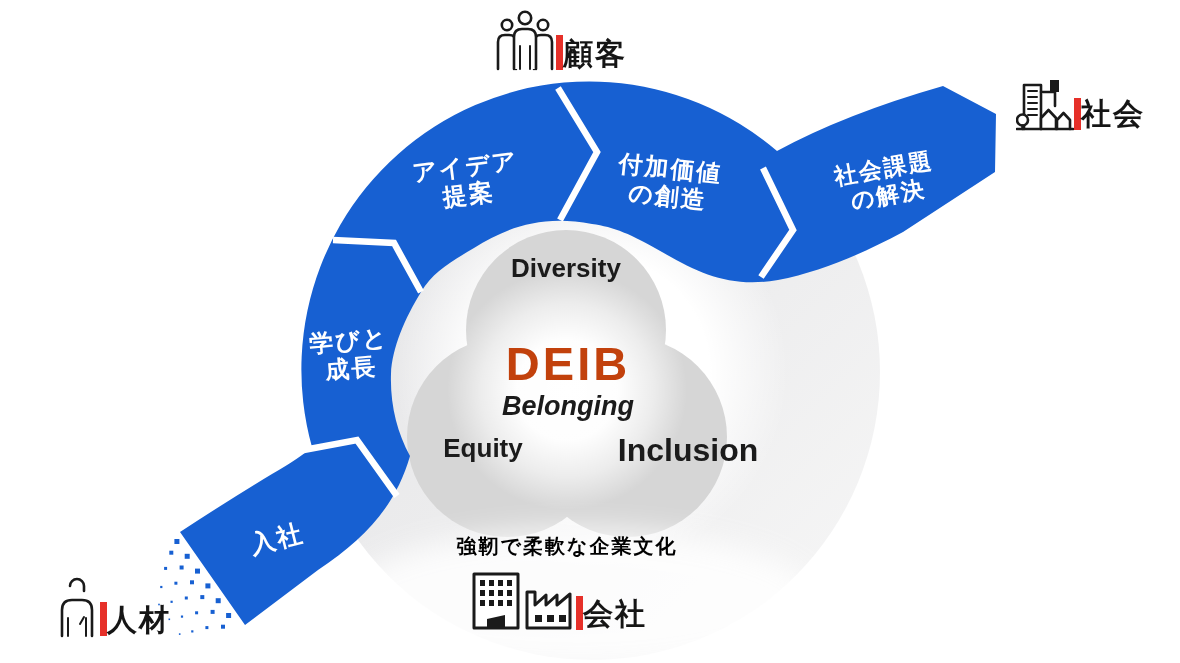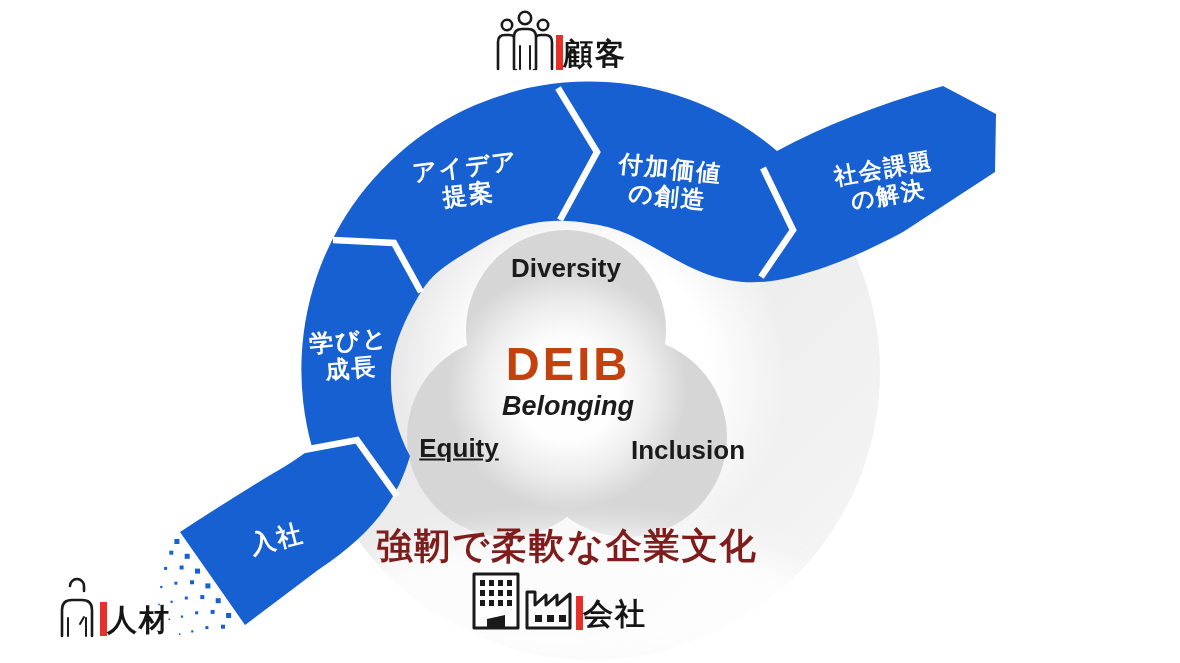--- a/index.html
+++ b/index.html
@@ -17,25 +17,25 @@
          white-space:nowrap;letter-spacing:2px;}
   .stage span{display:block;}
   #st-join  {left:277px;top:539px;font-size:25px;transform:translate(-50%,-50%) rotate(-14deg);}
   #st-learn {left:350px;top:355px;font-size:24px;transform:translate(-50%,-50%) rotate(-5deg);}
   #st-idea  {left:467px;top:181px;font-size:24px;transform:translate(-50%,-50%) rotate(-7deg);}
   #st-value {left:669px;top:183px;font-size:24px;transform:translate(-50%,-50%) rotate(6deg);}
   #st-social{left:886px;top:182px;font-size:23px;transform:translate(-50%,-50%) rotate(-10deg);}
   
   .ctext{position:absolute;transform:translate(-50%,-50%);color:#1b1b1b;font-weight:700;white-space:nowrap;}
   #t-div {left:566px;top:268px;font-size:26px;}
-  #t-eq  {left:459px;top:448px;font-size:26px;text-decoration:underline;}
-  #t-inc {left:688px;top:450px;font-size:26px;}
+  #t-eq  {left:483px;top:448px;font-size:26px;}
+  #t-inc {left:688px;top:450px;font-size:32px;}
   #t-deib{left:568px;top:363px;font-size:47px;letter-spacing:3px;color:#c2410c;}
   #t-bel {left:568px;top:406px;font-size:27px;font-style:italic;}
-  #t-cult{left:567px;top:546px;font-size:36px;letter-spacing:2px;color:#7f1d1d;}
+  #t-cult{left:567px;top:546px;font-size:20px;letter-spacing:2px;color:#000000;}
   
   .sh{position:absolute;display:flex;align-items:flex-end;gap:0;}
   .sh .vbar{width:7px;height:34px;background:var(--accent_red,#e63029);margin-bottom:2px;}
   .sh .shlabel{font-size:30px;font-weight:700;color:#151515;letter-spacing:2px;line-height:1;margin-bottom:3px;white-space:nowrap;}
   #sh-customer{left:494px;top:6px;}
   #sh-society {left:1016px;top:78px;}
   #sh-talent  {left:54px;top:572px;text-align:center;}
   #sh-company {left:470px;top:570px;}
   .icn{display:block;}
   .ic{fill:#fff;stroke:#1a1a1a;stroke-width:2.6;stroke-linecap:round;stroke-linejoin:round;}
@@ -171,20 +171,37 @@
         <path d="M40 63 V36 q0-7 7-7 h4 q7 0 7 7 v27"></path>
         <circle cx="31" cy="12" r="6.2"></circle>
         <path d="M20 63 V31 q0-8 8-8 h6 q8 0 8 8 v32"></path>
       </g>
       <path class="icthin" d="M26 63 V40 M36 63 V40"></path>
     </svg>
     <span class="vbar" style="height:35px"></span>
     <span class="shlabel">顧客</span>
   </div>
 
+  <div class="sh" id="sh-society">
+    <svg class="icn" width="58" height="54" viewBox="0 0 58 54">
+      <g class="ic" stroke-width="2.4">
+        <path d="M8 51 V7 h17 v44"></path>
+        <rect class="icfill" x="34" y="2" width="9" height="12"></rect>
+        <path d="M25 14 h14 v14"></path>
+        <path d="M25 51 v-11 l7.5-8 7.5 8 v11"></path>
+        <path d="M41 51 v-9 l6.5-7 6.5 7 v9"></path>
+        <circle cx="6.5" cy="42" r="5.5"></circle>
+        <path d="M6.5 47.5 V51"></path>
+        <path d="M1 51 H57" fill="none"></path>
+      </g>
+      <path class="icthin" d="M12 13 h9 M12 19 h9 M12 25 h9 M12 31 h9 M12 37 h9"></path>
+    </svg>
+    <span class="vbar" style="height:32px"></span>
+    <span class="shlabel">社会</span>
+  </div>
 
   <div class="sh" id="sh-talent">
     <svg class="icn" width="46" height="66" viewBox="0 0 46 66">
       <g class="ic">
         <path d="M16 14 a7 7 0 0 1 14 0 v5" fill="none"></path>
         <path d="M8 64 V38 q0-10 10-10 h10 q10 0 10 10 v26"></path>
       </g>
       <path class="icthin" d="M14 64 V46 M32 64 V46 M26 52 l4-7"></path>
     </svg>
     <span class="vbar"></span>

